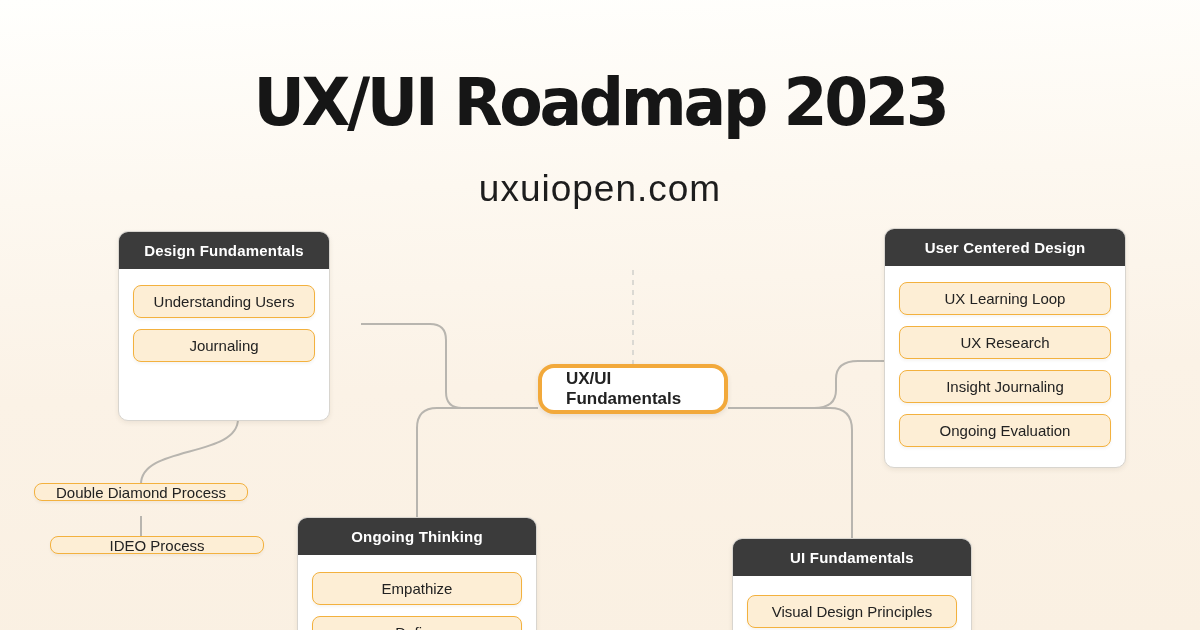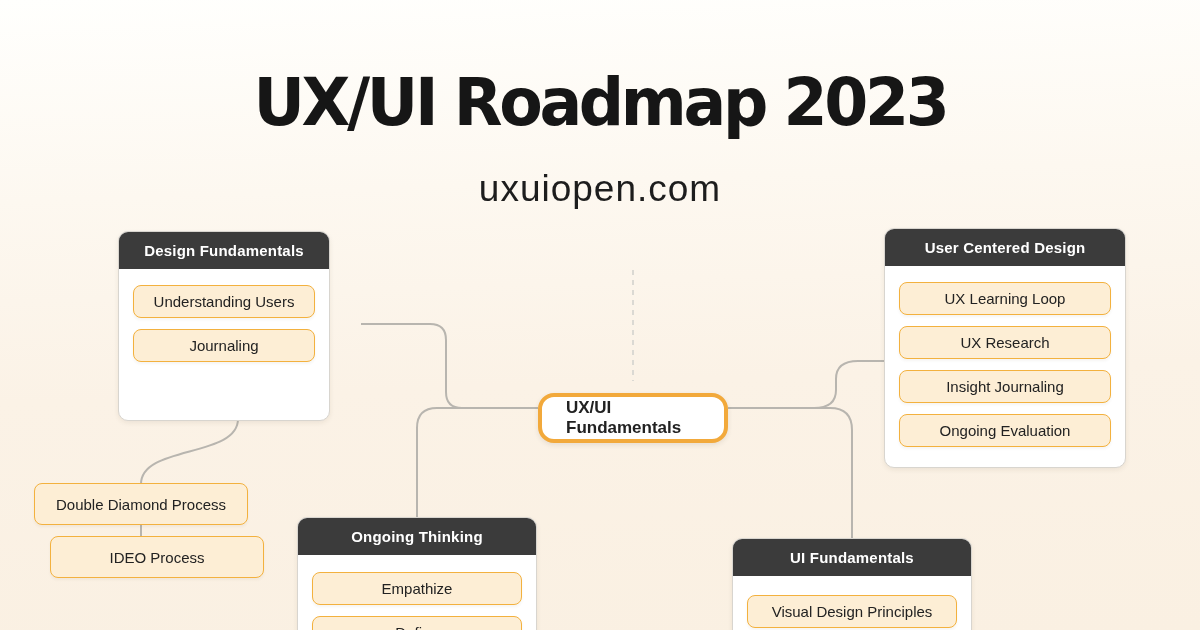--- a/index.html
+++ b/index.html
@@ -31,28 +31,28 @@
   }
   .card-header {
     height:37px; background:#3b3b3b; color:#ffffff; border-radius:9px 9px 0 0;
     display:flex; align-items:center; justify-content:center;
     font-size:15px; font-weight:700; letter-spacing:0.2px;
   }
   .card-body {
     display:flex; flex-direction:column; gap:11px; padding:16px 14px;
   }
   .item {
-    height:42px; flex:0 0 33px; background:#fdeed5; border:1.5px solid #f3b13e;
+    height:18px; flex:0 0 33px; background:#fdeed5; border:1.5px solid #f3b13e;
     border-radius:8px; display:flex; align-items:center; justify-content:center;
     font-size:15px; color:#222222; box-shadow:0 2px 3px rgba(80,60,20,0.05);
   }
   .standalone { position:absolute; width:214px; }
 
   .center-node {
-    position:absolute; left:538px; top:393px; width:190px; height:50px;
+    position:absolute; left:538px; top:364px; width:190px; height:50px;
     background:#ffffff; border:4px solid #f2a93b; border-radius:16px;
     display:flex; align-items:center; justify-content:center;
     font-size:17px; font-weight:700; color:#222222;
     box-shadow:0 2px 5px rgba(60,50,30,0.10);
     padding-left:24px;
   }
 </style>
 </head>
 <body>
 

